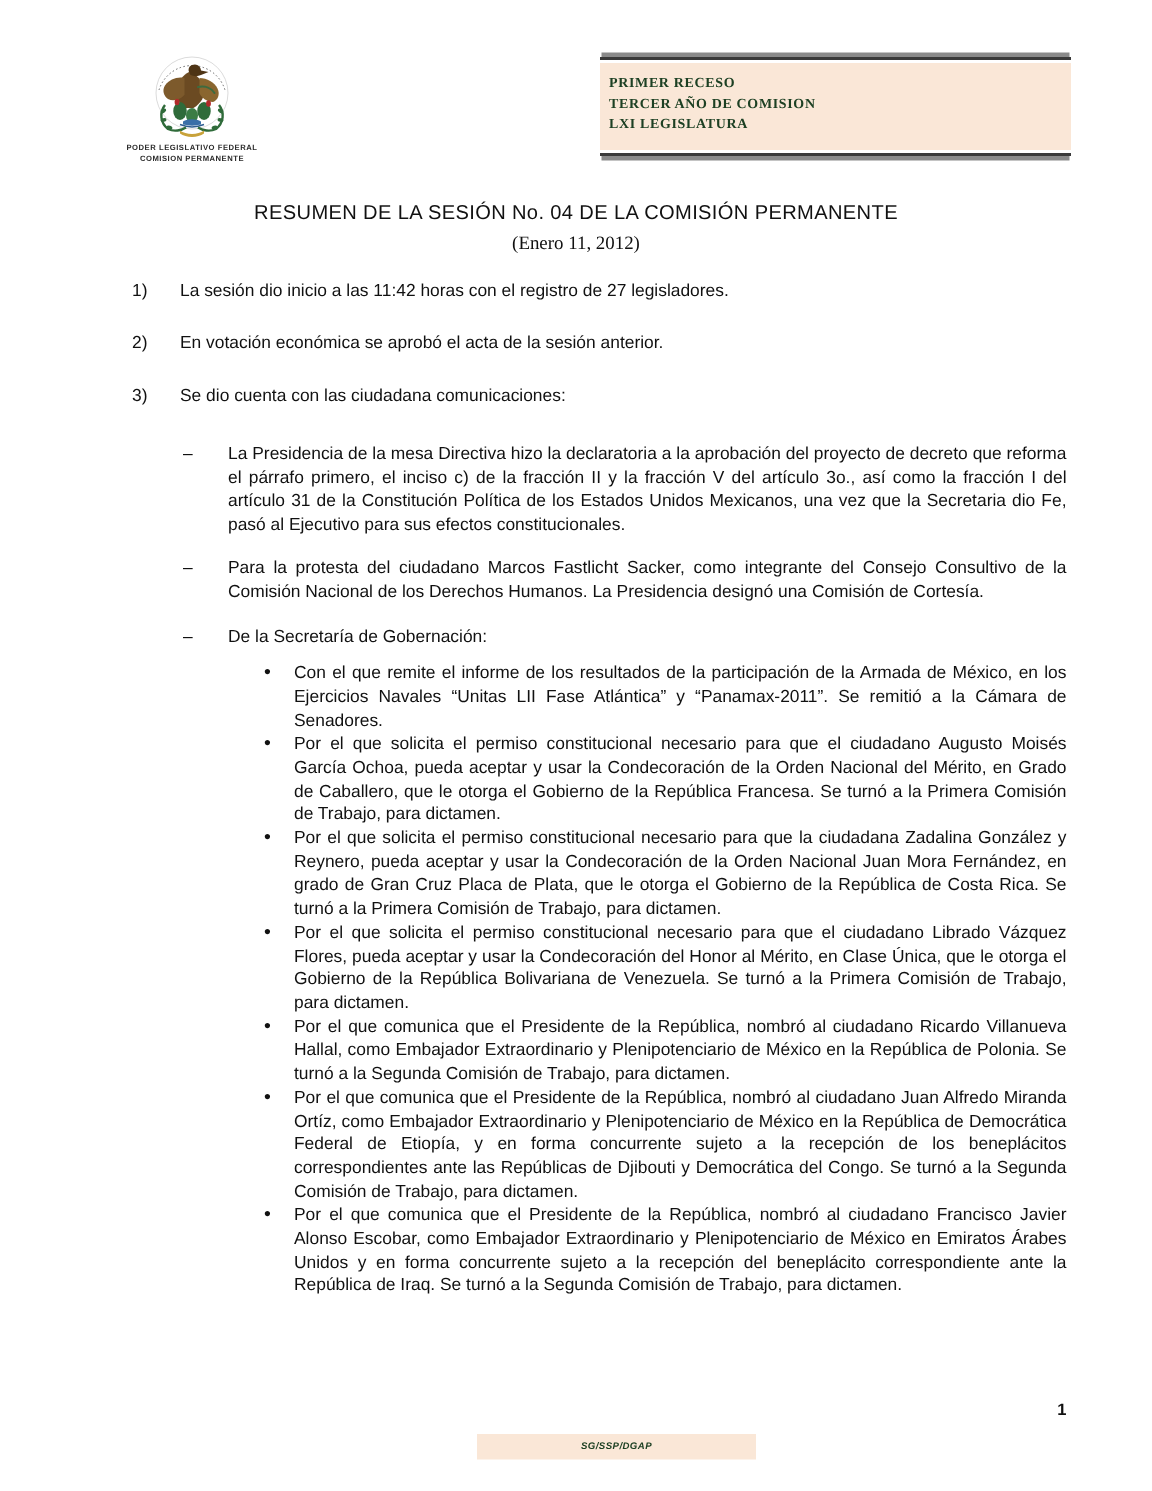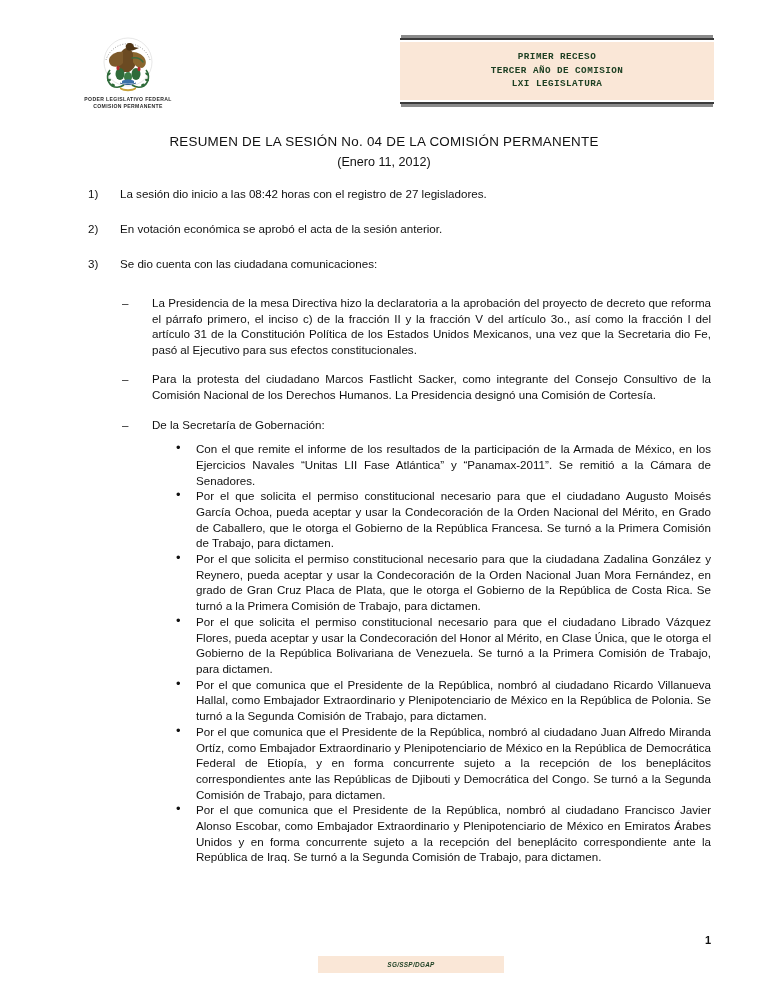--- a/index.html
+++ b/index.html
@@ -63,48 +63,48 @@
     width: 314px;
     background: #fae7d7;
     border-top: 2px solid #3a3a3a;
     border-bottom: 2px solid #3a3a3a;
     box-shadow: inset 0 2px 0 #ffffff, inset 0 -2px 0 #ffffff,
                 0 -4px 0 -1px #8a8a8a, 0 4px 0 -1px #8a8a8a;
     padding: 10px 6px 11px 6px;
     box-sizing: border-box;
   }
   .header-line {
-    text-align: center;
+    text-align: left;
     color: #1d4023;
     font-size: 9.3px;
     font-weight: bold;
     letter-spacing: 0.45px;
     line-height: 13.5px;
-    font-family: Liberation Mono, monospace;
+    font-family: Liberation Serif, serif;
   }
 
   
   .title-block {
     position: absolute;
     top: 134px;
     left: 0;
     width: 768px;
     text-align: center;
   }
   .doc-title {
     font-size: 13.4px;
     letter-spacing: 0.25px;
     color: #111;
     font-family: "Liberation Sans", sans-serif;
   }
   .doc-subtitle {
     margin-top: 6px;
     font-size: 12.6px;
     color: #111;
-    font-family: Liberation Sans, sans-serif;
+    font-family: Liberation Serif, serif;
   }
 
   
   .content {
     position: absolute;
     top: 186px;
     left: 0;
     width: 768px;
   }
 
@@ -268,21 +268,21 @@
 
   <div class="title-block">
     <div class="doc-title">RESUMEN DE LA SESIÓN No. 04 DE LA COMISIÓN PERMANENTE</div>
     <div class="doc-subtitle">(Enero 11, 2012)</div>
   </div>
 
   <div class="content">
 
     <div class="num-item">
       <span class="marker">1)</span>
-      <span>La sesión dio inicio a las 08:42 horas con el registro de 27 legisladores.</span>
+      <span>La sesión dio inicio a las 11:42 horas con el registro de 27 legisladores.</span>
     </div>
 
     <div class="num-item">
       <span class="marker">2)</span>
       <span>En votación económica se aprobó el acta de la sesión anterior.</span>
     </div>
 
     <div class="num-item" style="margin-bottom:24px;">
       <span class="marker">3)</span>
       <span>Se dio cuenta con las ciudadana comunicaciones:</span>

